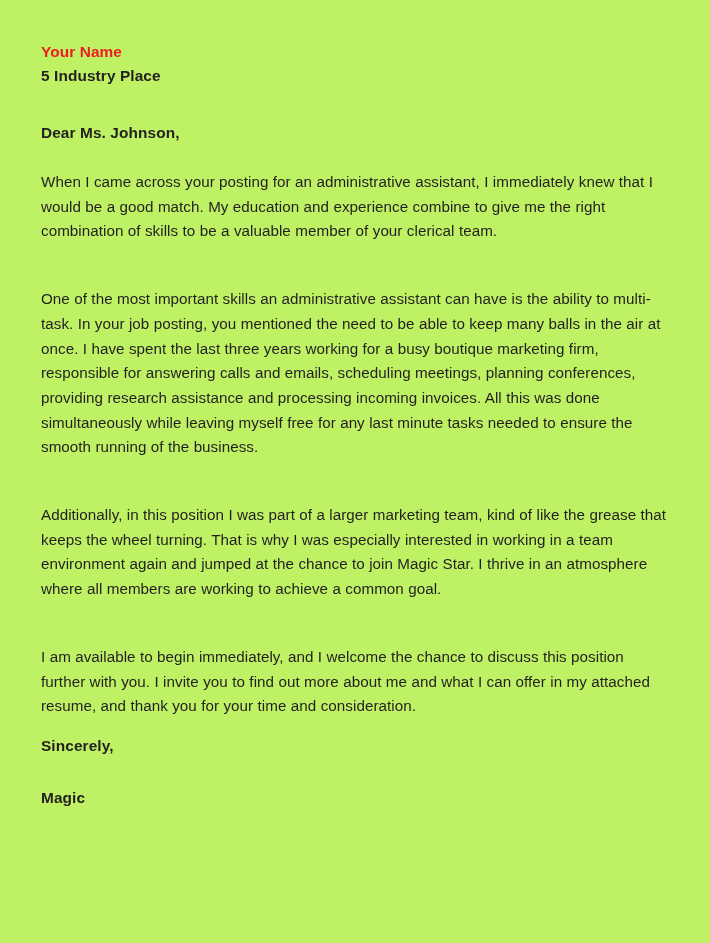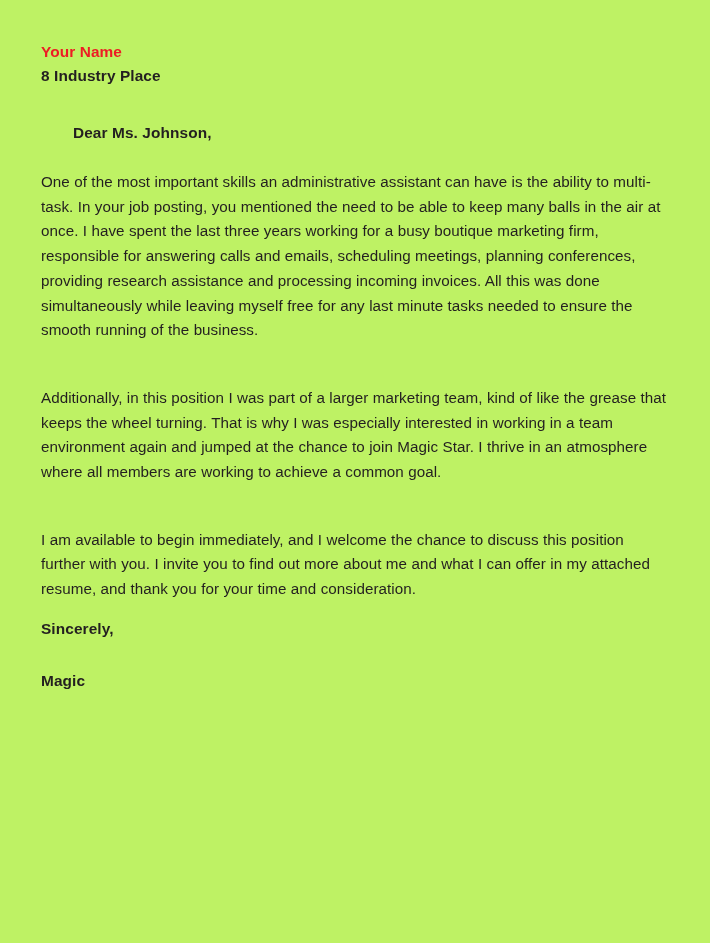--- a/index.html
+++ b/index.html
@@ -46,21 +46,20 @@
   }
 
   
   .salutation {
     margin-top: 33px;
     font-size: 15.4px;
     line-height: 24px;
     font-weight: bold;
     color: #231f20;
     letter-spacing: 0.1px;
-    margin-left: 32px;
   }
 
   
   .para {
     margin-top: 43px;
     font-size: 15.2px;
     line-height: 24.7px;
     font-weight: normal;
     color: #231f20;
     text-align: left;
@@ -90,25 +89,26 @@
   }
 </style>
 </head>
 <body>
 
 <div class="page">
   <div class="letter-body">
 
     <div class="sender-block">
       <div class="sender-line accent">Your Name</div>
-      <div class="sender-line">8 Industry Place</div>
+      <div class="sender-line">5 Industry Place</div>
     </div>
 
     <div class="salutation">Dear Ms. Johnson,</div>
 
+    <p class="para">When I came across your posting for an administrative assistant, I immediately knew that I would be a good match. My education and experience combine to give me the right combination of skills to be a valuable member of your clerical team.</p>
 
     <p class="para">One of the most important skills an administrative assistant can have is the ability to multi-task. In your job posting, you mentioned the need to be able to keep many balls in the air at once. I have spent the last three years working for a busy boutique marketing firm, responsible for answering calls and emails, scheduling meetings, planning conferences, providing research assistance and processing incoming invoices. All this was done simultaneously while leaving myself free for any last minute tasks needed to ensure the smooth running of the business.</p>
 
     <p class="para">Additionally, in this position I was part of a larger marketing team, kind of like the grease that keeps the wheel turning. That is why I was especially interested in working in a team environment again and jumped at the chance to join Magic Star. I thrive in an atmosphere where all members are working to achieve a common goal.</p>
 
     <p class="para">I am available to begin immediately, and I welcome the chance to discuss this position further with you. I invite you to find out more about me and what I can offer in my attached resume, and thank you for your time and consideration.</p>
 
     <div class="closing">Sincerely,</div>
 
     <div class="signature-name">Magic</div>

